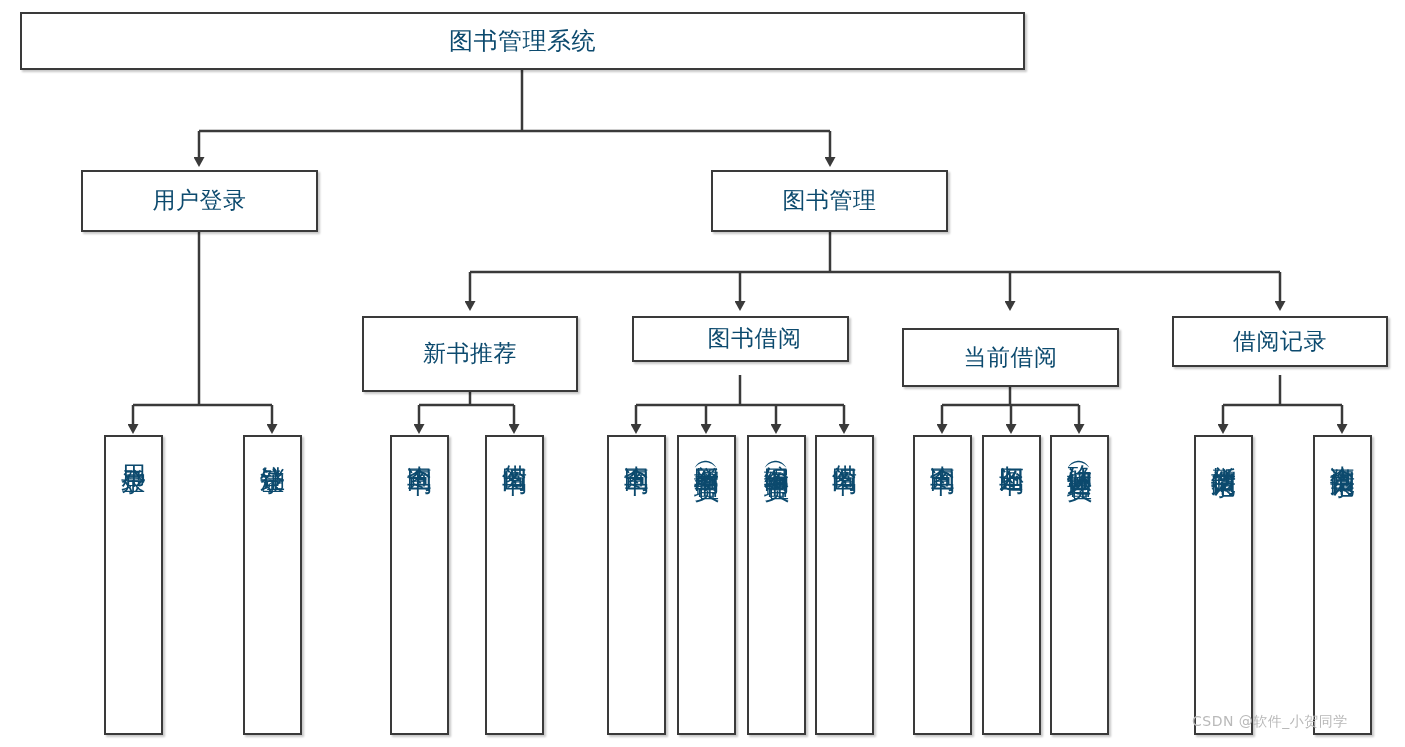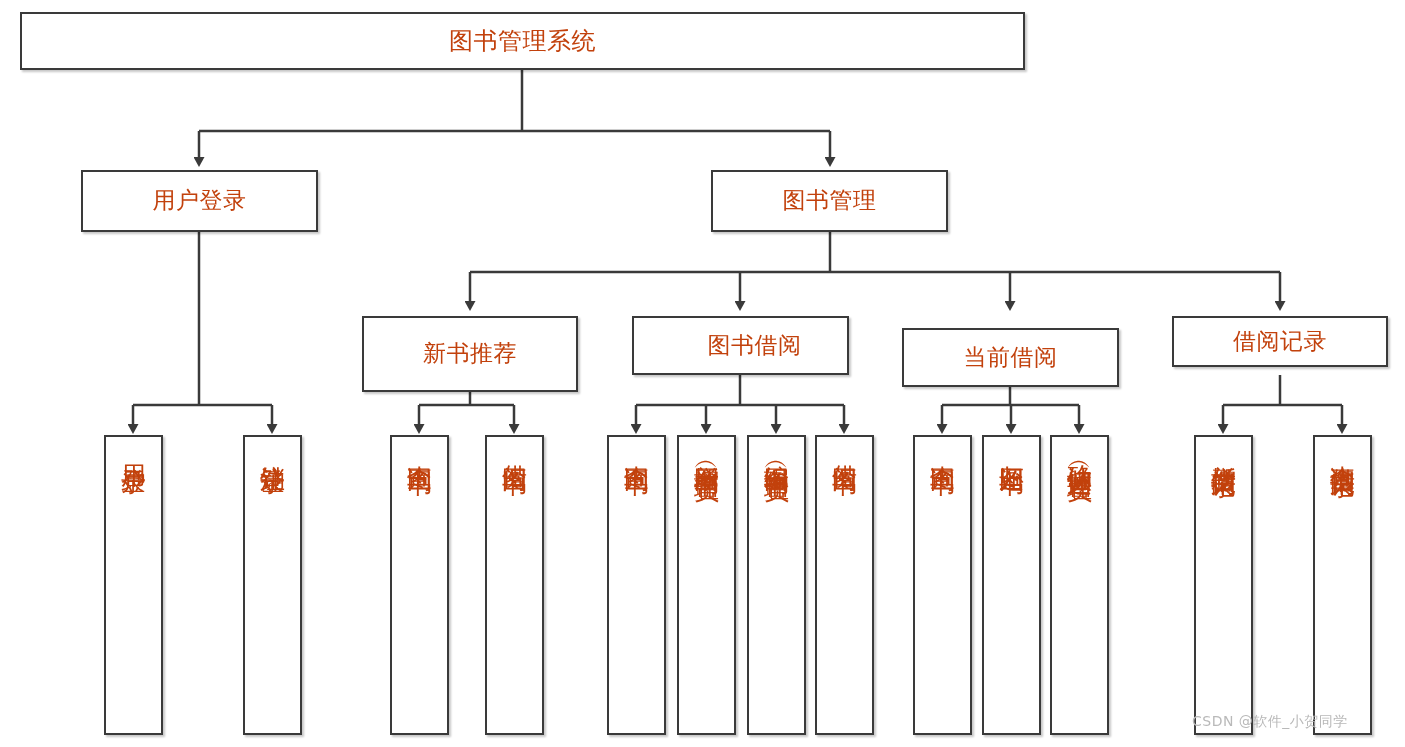--- a/index.html
+++ b/index.html
@@ -27,21 +27,21 @@
   }
   .node {
     position: absolute;
     box-sizing: border-box;
     border: 2px solid #3a3a3a;
     background: #ffffff;
     box-shadow: 2px 2px 2px rgba(0,0,0,0.22);
     display: flex;
     align-items: center;
     justify-content: center;
-    color: #c2410c;
+    color: #0c4a6e;
     z-index: 2;
   }
   .node-label {
     display: block;
     text-align: center;
     line-height: 1.18;
     letter-spacing: 0.5px;
     white-space: nowrap;
   }
   
@@ -138,21 +138,21 @@
   <div class="node horiz" style="left:81px; top:170px; width:237px; height:62px;">
     <span class="node-label">用户登录</span>
   </div>
   <div class="node horiz" style="left:711px; top:170px; width:237px; height:62px;">
     <span class="node-label">图书管理</span>
   </div>
 
   <div class="node horiz" style="left:362px; top:316px; width:216px; height:76px;">
     <span class="node-label">新书推荐</span>
   </div>
-  <div class="node horiz" style="left:632px; top:316px; width:217px; height:59px;padding-left:28px;">
+  <div class="node horiz" style="left:632px; top:316px; width:217px; height:46px;padding-left:28px;">
     <span class="node-label">图书借阅</span>
   </div>
   <div class="node horiz" style="left:902px; top:328px; width:217px; height:59px;">
     <span class="node-label">当前借阅</span>
   </div>
   <div class="node horiz" style="left:1172px; top:316px; width:216px; height:51px;">
     <span class="node-label">借阅记录</span>
   </div>
 
   <div class="node vert" style="left:104px; top:435px; width:59px; height:300px;">

